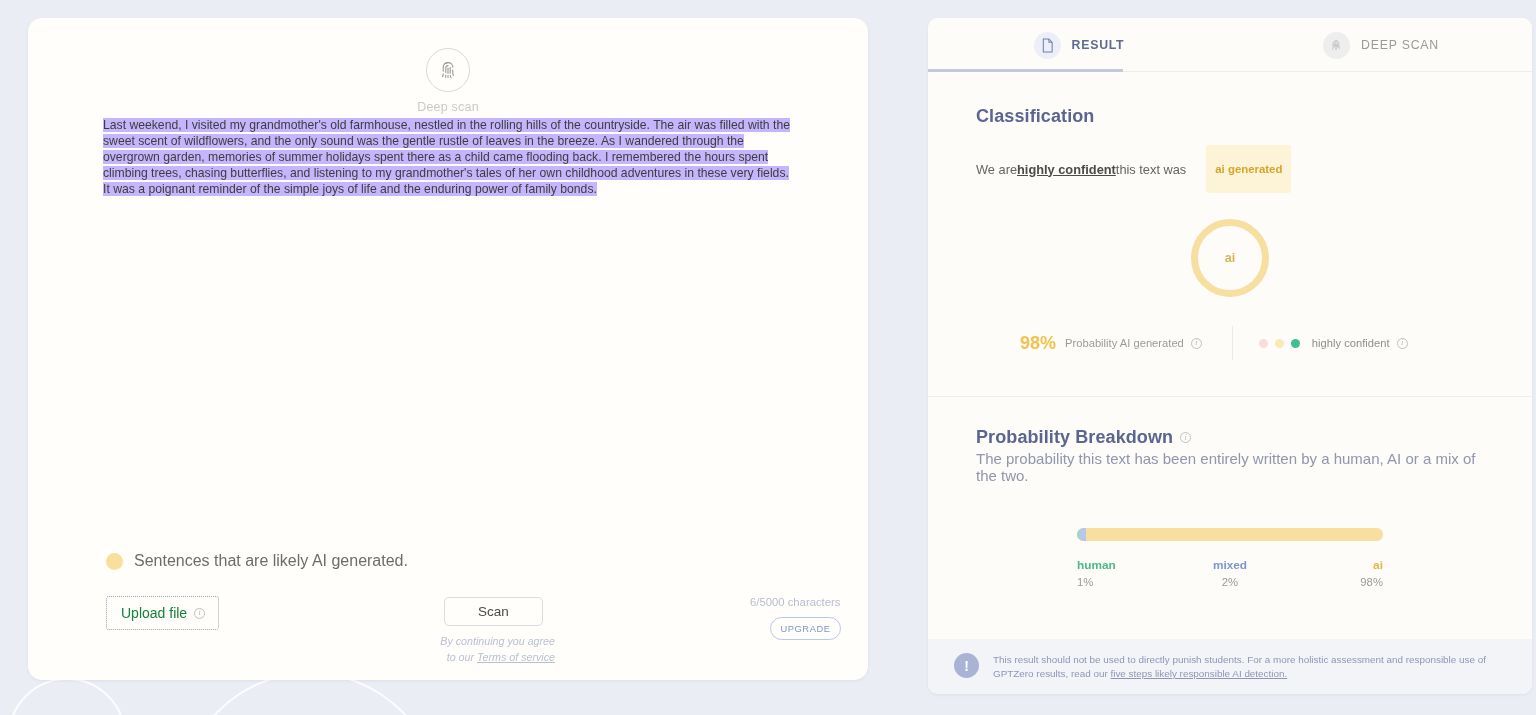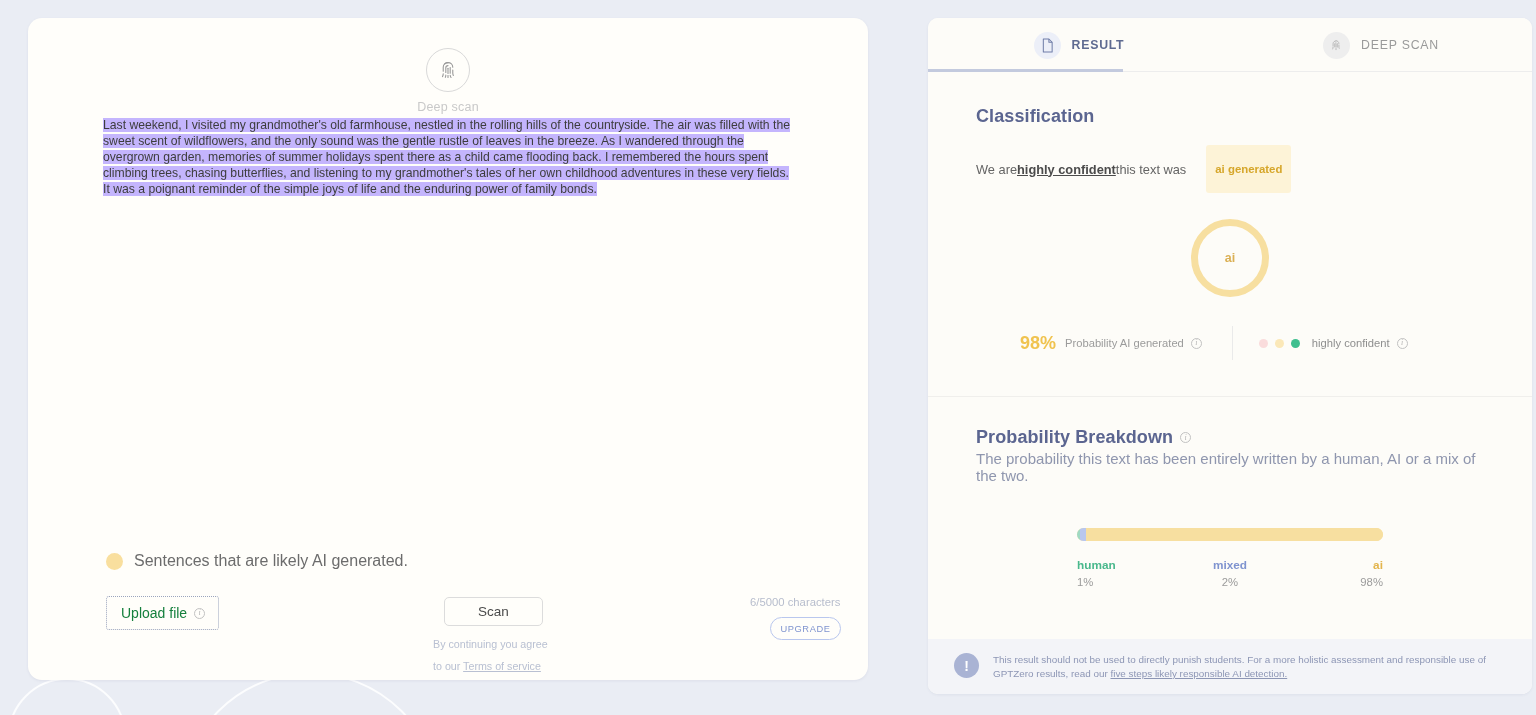--- a/index.html
+++ b/index.html
@@ -63,21 +63,21 @@
   }
 
   #scan-button {
     position: absolute; left: 416px; top: 579px; width: 99px; height: 29px;
     background: #fffefa; border: 1px solid #dcdcdc; border-radius: 5px;
     font-size: 13.5px; color: #4b4b4b; cursor: pointer;
     font-family: "Liberation Sans", sans-serif;
   }
   .terms {
     position: absolute; left: 405px; top: 615px; width: 122px;
-    text-align: left; font-size: 10.7px; line-height: 22px; color: #b9c0d2;
+    text-align: right; font-size: 10.7px; line-height: 16px; color: #b9c0d2; font-style: italic;
   }
   .terms a { color: #b9c0d2; text-decoration: underline; }
 
   .char-count { position: absolute; left: 722px; top: 578px; font-size: 11.3px; color: #b7bdcd; }
   #upgrade-button {
     position: absolute; left: 742px; top: 599px; width: 71px; height: 23px;
     border: 1px solid #b9c7ee; border-radius: 12px; background: #fffefa;
     font-size: 9.3px; letter-spacing: .55px; color: #7f93cf; cursor: pointer;
     font-family: "Liberation Sans", sans-serif;
   }

